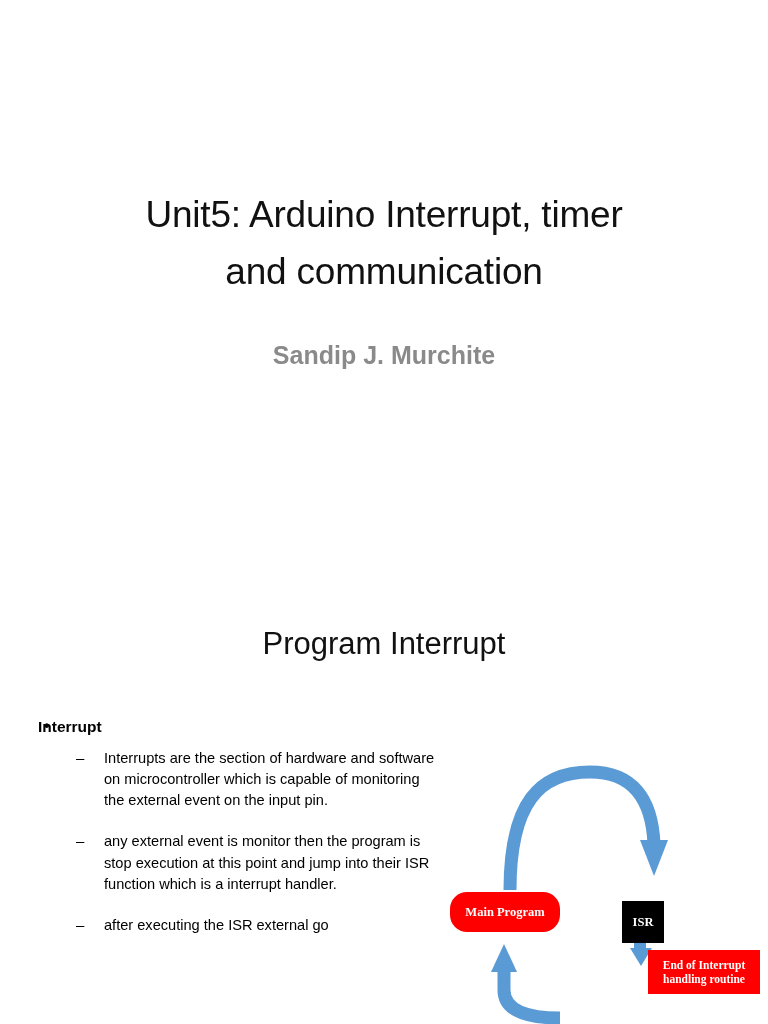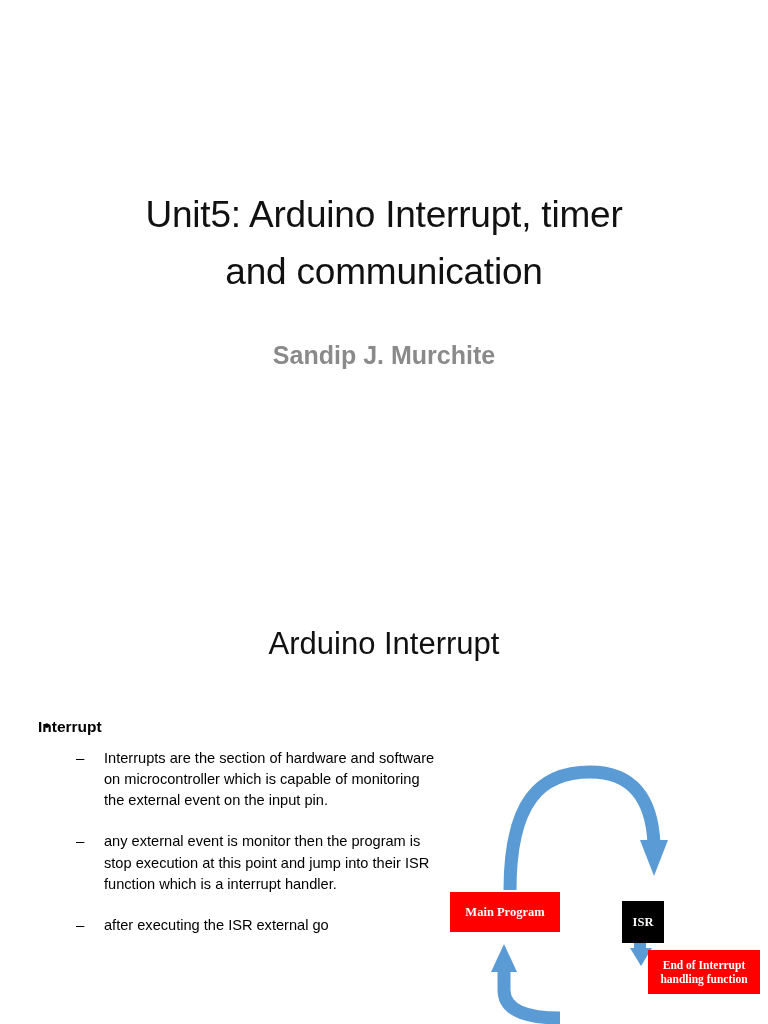--- a/index.html
+++ b/index.html
@@ -126,20 +126,21 @@
     font-weight: bold;
   }
   .box-main-program {
     left: 10px;
     top: 152px;
     width: 110px;
     height: 40px;
     background: #ff0000;
     color: #ffffff;
     font-size: 12.5px;
+    border-radius: 17px;
   }
   .box-isr {
     left: 182px;
     top: 161px;
     width: 42px;
     height: 42px;
     background: #000000;
     color: #ffffff;
     font-size: 12.5px;
   }
@@ -165,21 +166,21 @@
 
 <div class="slide-one">
   <div class="title-main">
     <span>Unit5: Arduino Interrupt, timer</span><br>
     <span>and communication</span>
   </div>
   <div class="title-sub">Sandip J. Murchite</div>
 </div>
 
 <div class="slide-two">
-  <div class="section-heading">Arduino Interrupt</div>
+  <div class="section-heading">Program Interrupt</div>
 
   <div class="bullet-l1">
     <span class="dot">•</span>
     <span class="txt">Interrupt</span>
   </div>
 
   <div class="sub-list">
     <div class="bullet-l2">
       <span class="dash">–</span>
       <span>Interrupts are the section of hardware and software on microcontroller which is capable of monitoring the external event on the input pin.</span>
@@ -211,16 +212,16 @@
     <div class="box box-main-program">
       <span>Main Program</span>
     </div>
 
     <div class="box box-isr">
       <span>ISR</span>
     </div>
 
     <div class="box box-end-interrupt">
       <span>End of Interrupt</span>
-      <span>handling  function</span>
+      <span>handling  routine</span>
     </div>
   </div>
 </div>
 
 </body></html>

